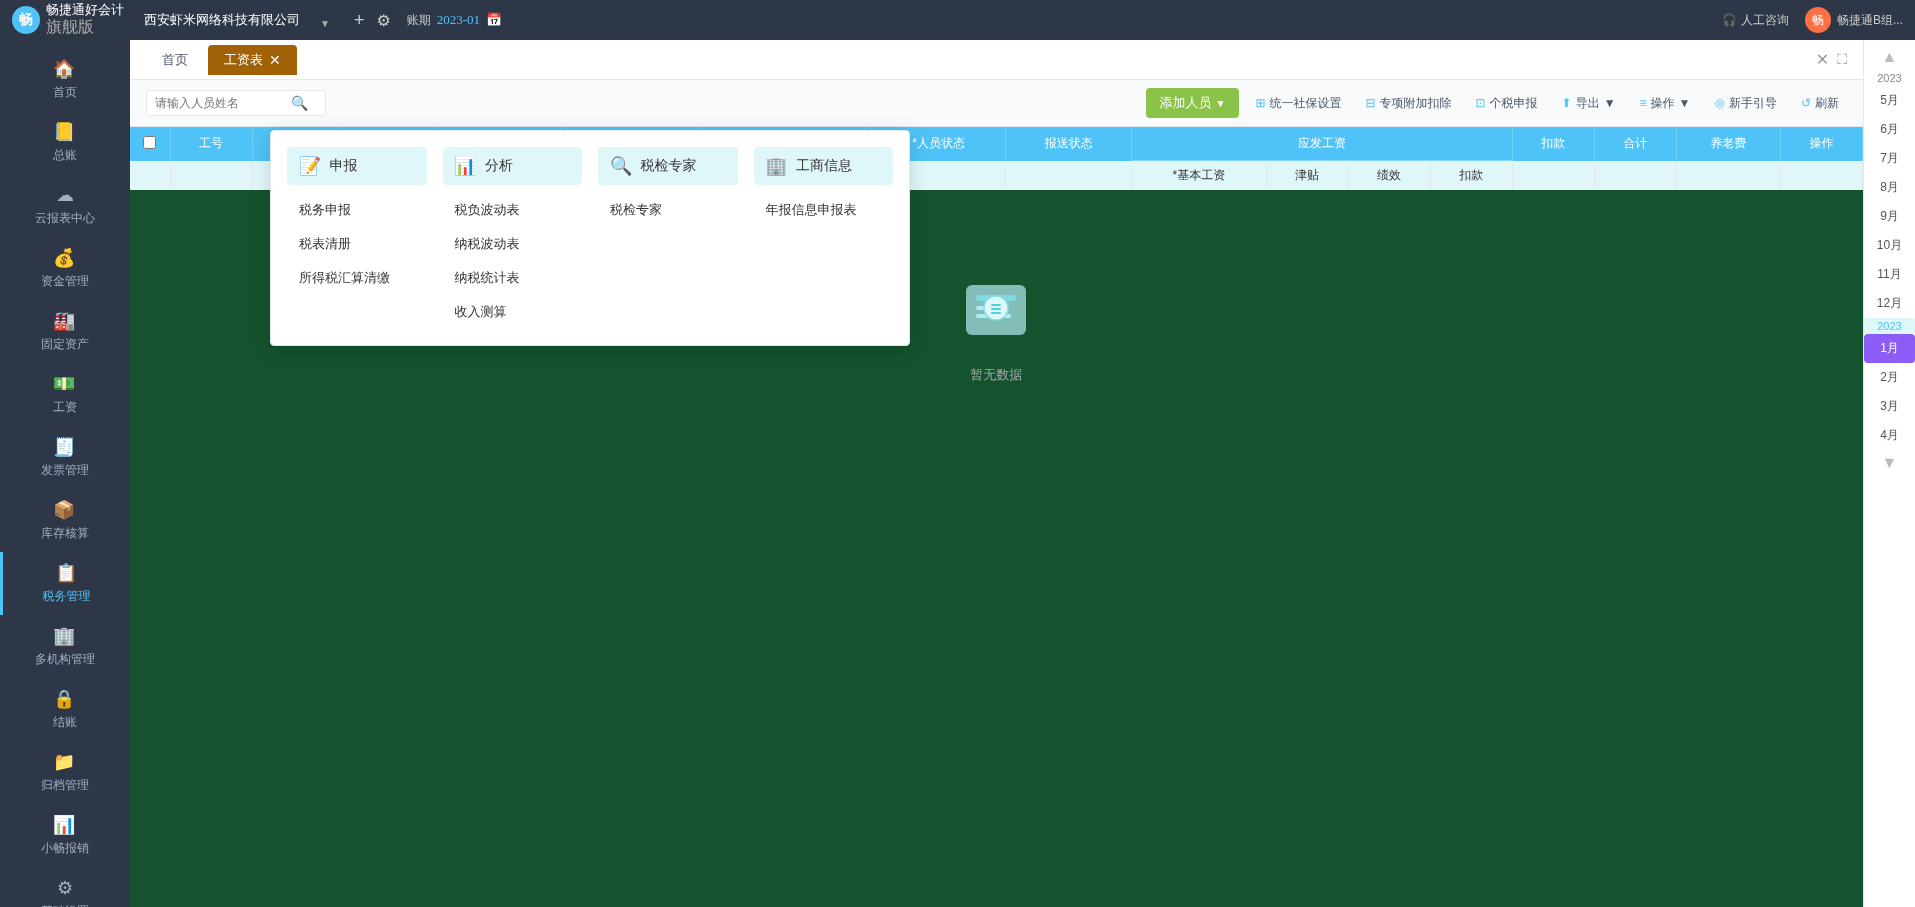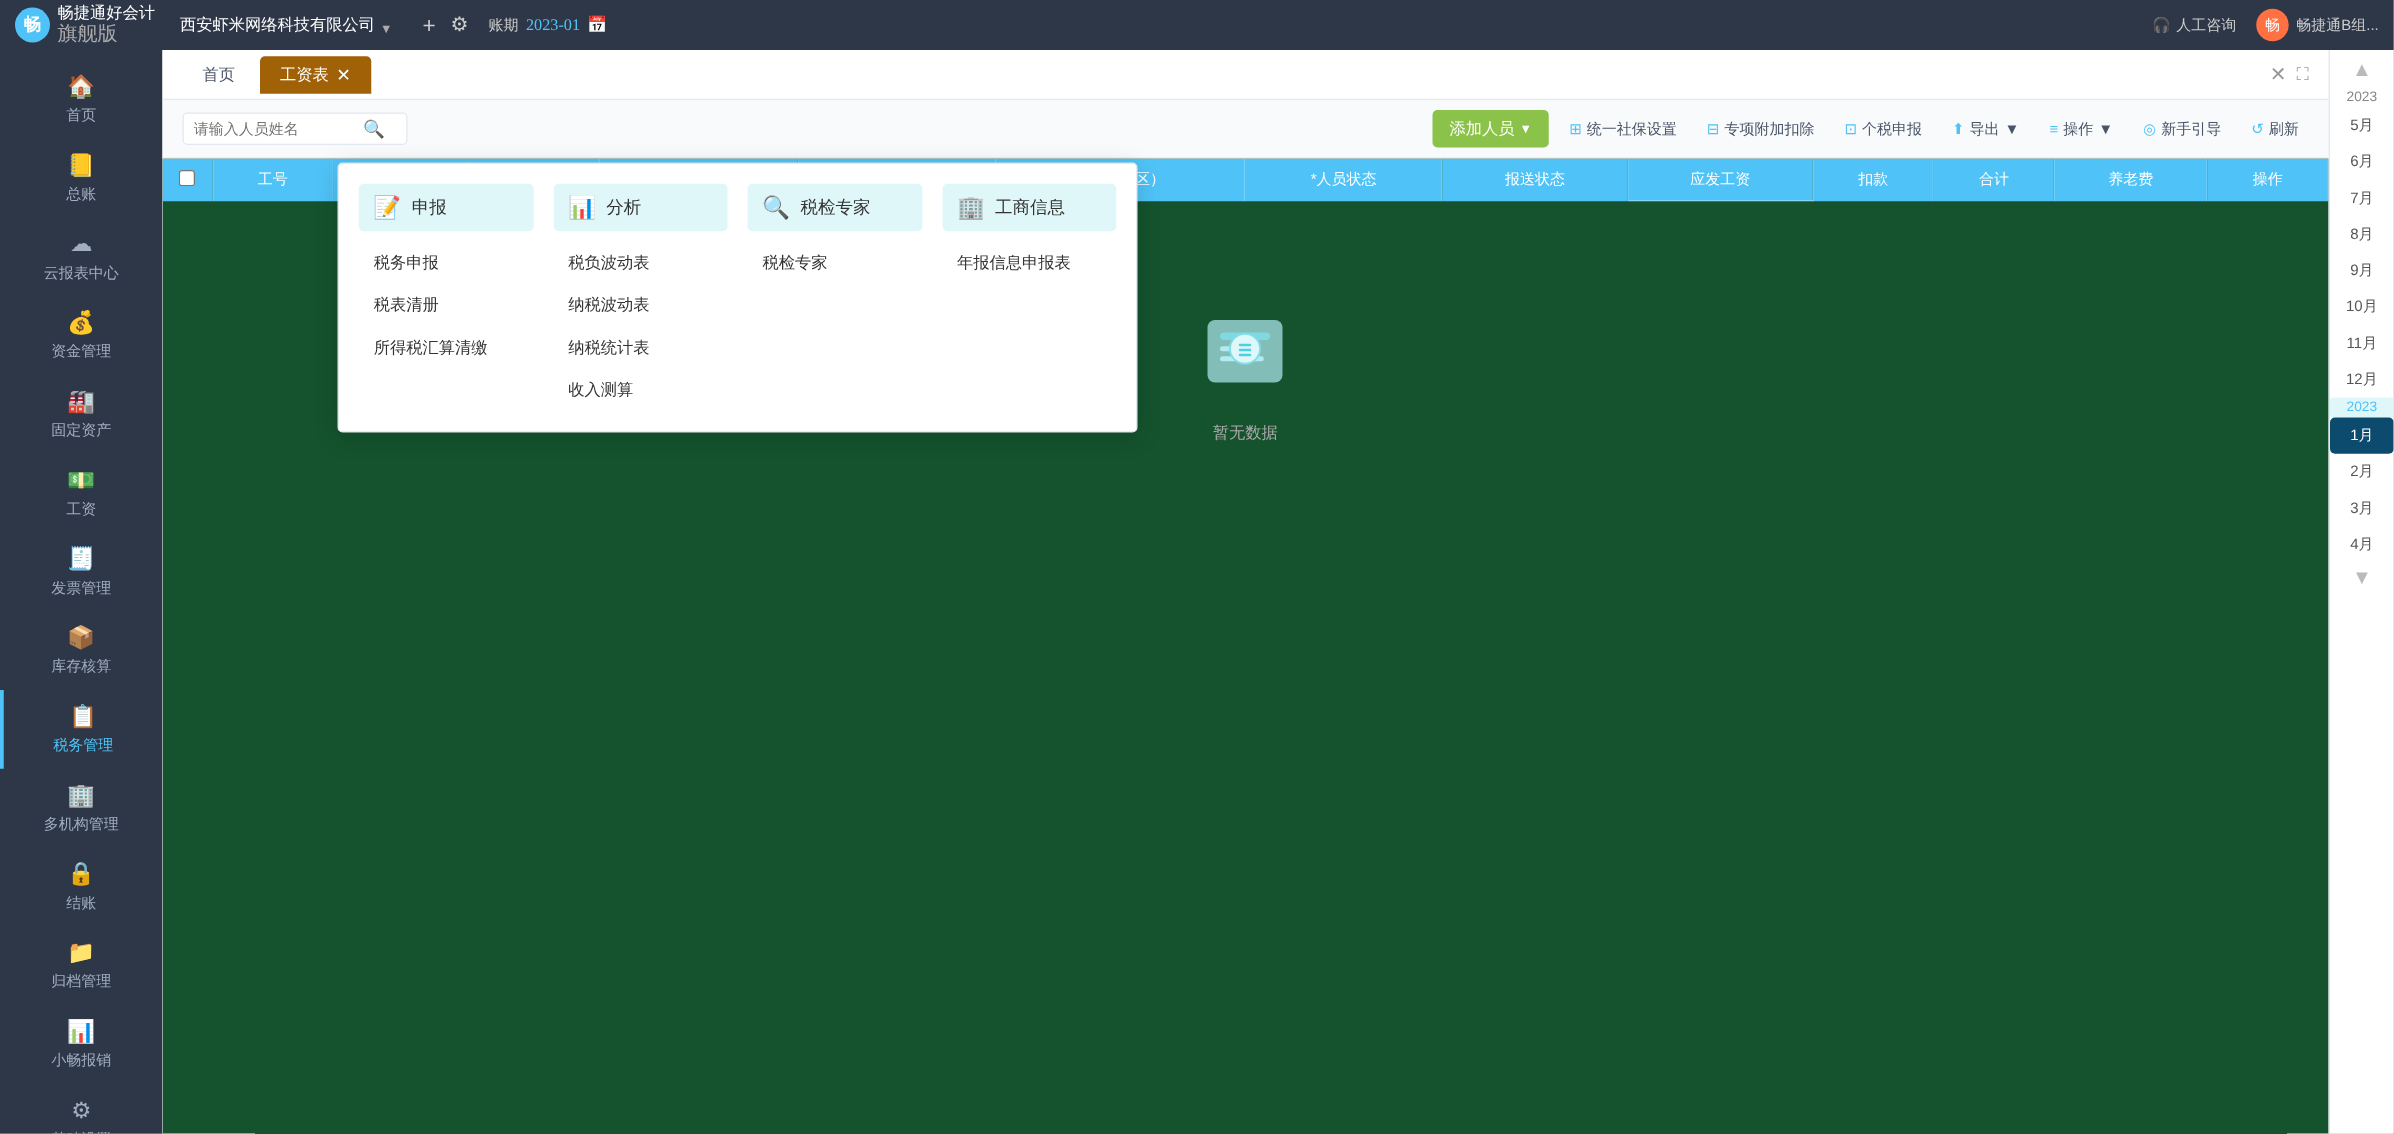--- a/index.html
+++ b/index.html
@@ -25,21 +25,21 @@
     .logo-icon {
       width: 28px; height: 28px;
       background: #4fc3f7;
       border-radius: 50%;
       display: flex; align-items: center; justify-content: center;
       font-size: 14px; color: #fff; font-weight: bold;
     }
     .logo-text { font-size: 13px; color: #fff; line-height: 1.2; }
     .logo-sub { font-size: 16px; color: #aaa; }
     .company-selector {
-      display: flex; align-items: flex-end; gap: 4px;
+      display: flex; align-items: flex-end; gap: 20px;
       color: #fff; font-size: 13px; cursor: pointer;
       margin-right: 16px;
     }
     .company-selector .arrow { color: #aaa; font-size: 10px; }
     .top-bar-actions {
       display: flex; align-items: center; gap: 12px; margin-left: 8px;
     }
     .top-bar-actions span { color: #ccc; cursor: pointer; font-size: 18px; }
     .period-label { color: #ccc; font-size: 12px; }
     .period-value { color: #4fc3f7; font-size: 13px; }
@@ -221,21 +221,21 @@
     }
     .cal-month {
       width: 100%;
       text-align: center;
       padding: 6px 4px;
       font-size: 12px;
       color: #555;
       cursor: pointer;
     }
     .cal-month.active {
-      background: #0c4a6e;
+      background: #8b5cf6;
       color: #fff;
       border-radius: 4px;
     }
 
     
     .dropdown-popup {
       position: absolute;
       top: 90px;
       left: 140px;
       background: #fff;
@@ -453,20 +453,39 @@
             <th>*证据类型</th>
             <th>*证据号码</th>
             <th>国籍（地区）</th>
             <th>*人员状态</th>
             <th>报送状态</th>
             <th colspan="4" class="col-group-header">应发工资</th>
             <th>扣款</th>
             <th>合计</th>
             <th>养老费</th>
             <th>操作</th>
+          </tr>
+          <tr>
+            <th class="sub-header"></th>
+            <th class="sub-header"></th>
+            <th class="sub-header"></th>
+            <th class="sub-header"></th>
+            <th class="sub-header"></th>
+            <th class="sub-header"></th>
+            <th class="sub-header"></th>
+            <th class="sub-header"></th>
+            <th class="sub-header"></th>
+            <th class="sub-header">*基本工资</th>
+            <th class="sub-header">津贴</th>
+            <th class="sub-header">绩效</th>
+            <th class="sub-header">扣款</th>
+            <th class="sub-header"></th>
+            <th class="sub-header"></th>
+            <th class="sub-header"></th>
+            <th class="sub-header"></th>
           </tr>
         </thead>
         <tbody>
           <tr>
             <td colspan="17" style="padding:0;">
               <div class="empty-state">
                 <svg class="empty-icon" viewBox="0 0 80 80">
                   <rect x="10" y="15" width="60" height="50" rx="6" fill="#b2ebf2" opacity="0.7"></rect>
                   <rect x="20" y="25" width="40" height="6" rx="3" fill="#80deea" opacity="0.8"></rect>
                   <rect x="20" y="36" width="30" height="4" rx="2" fill="#b2ebf2"></rect>

